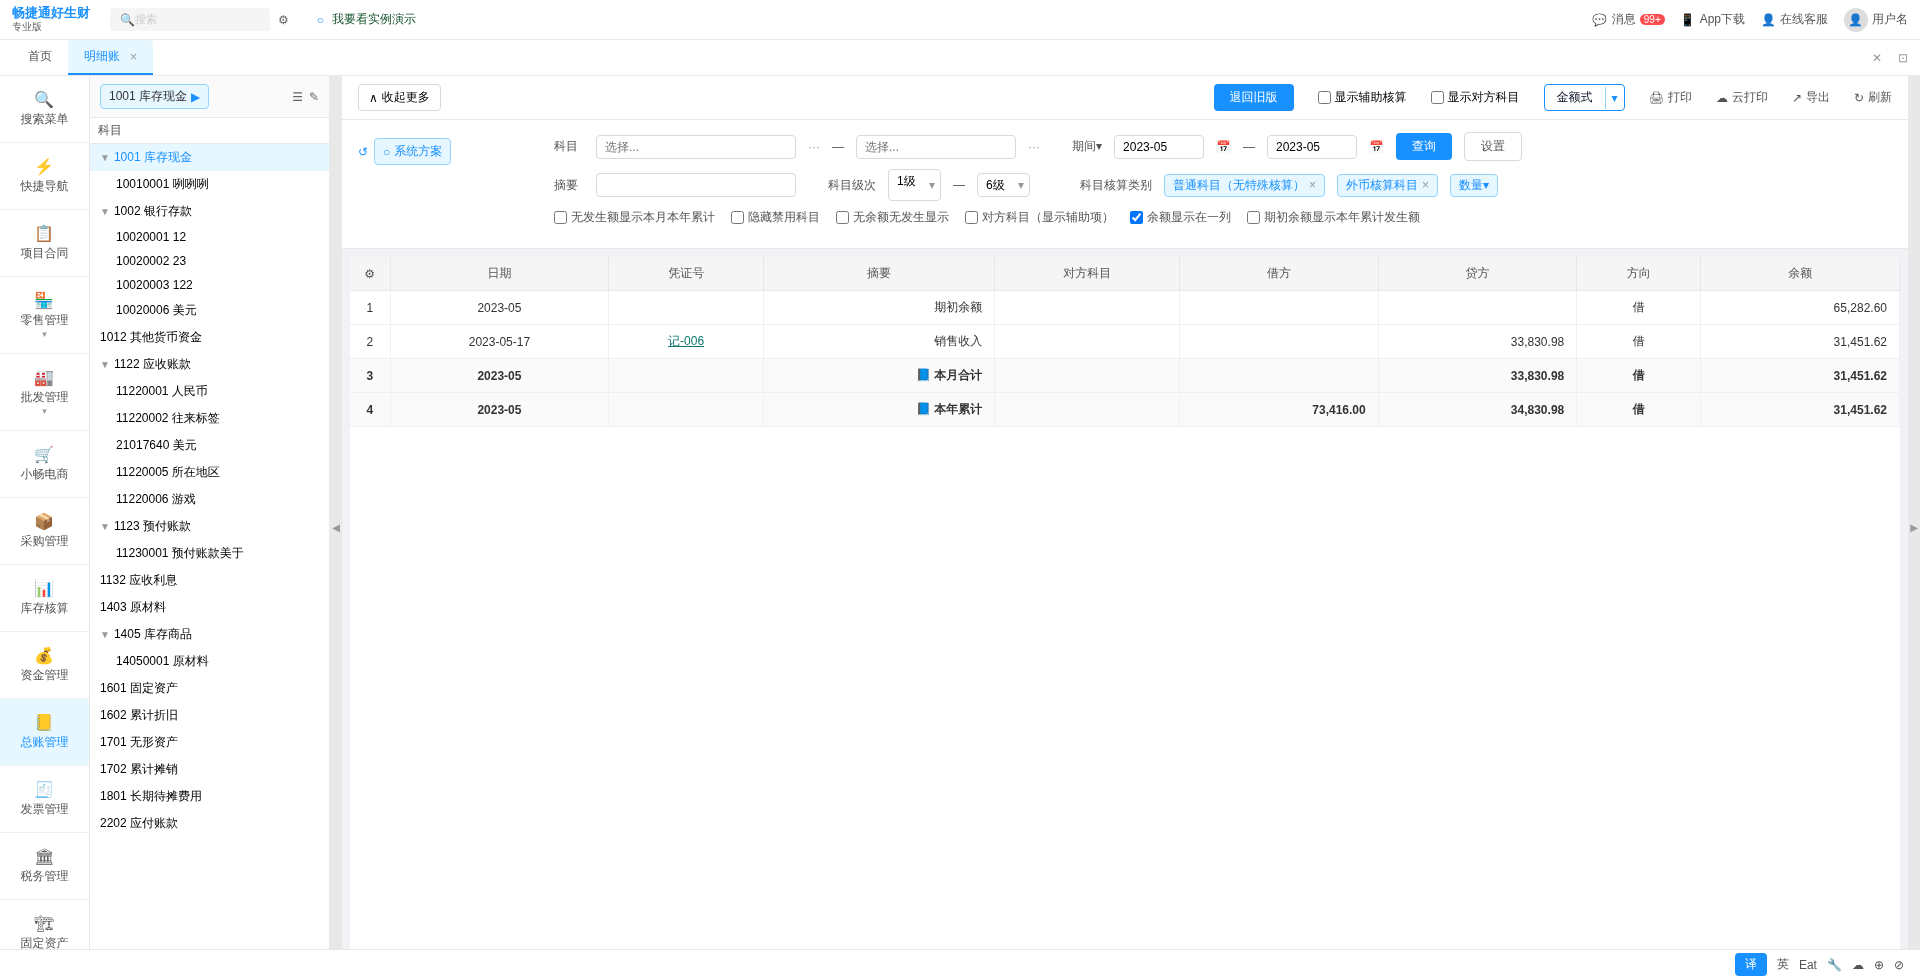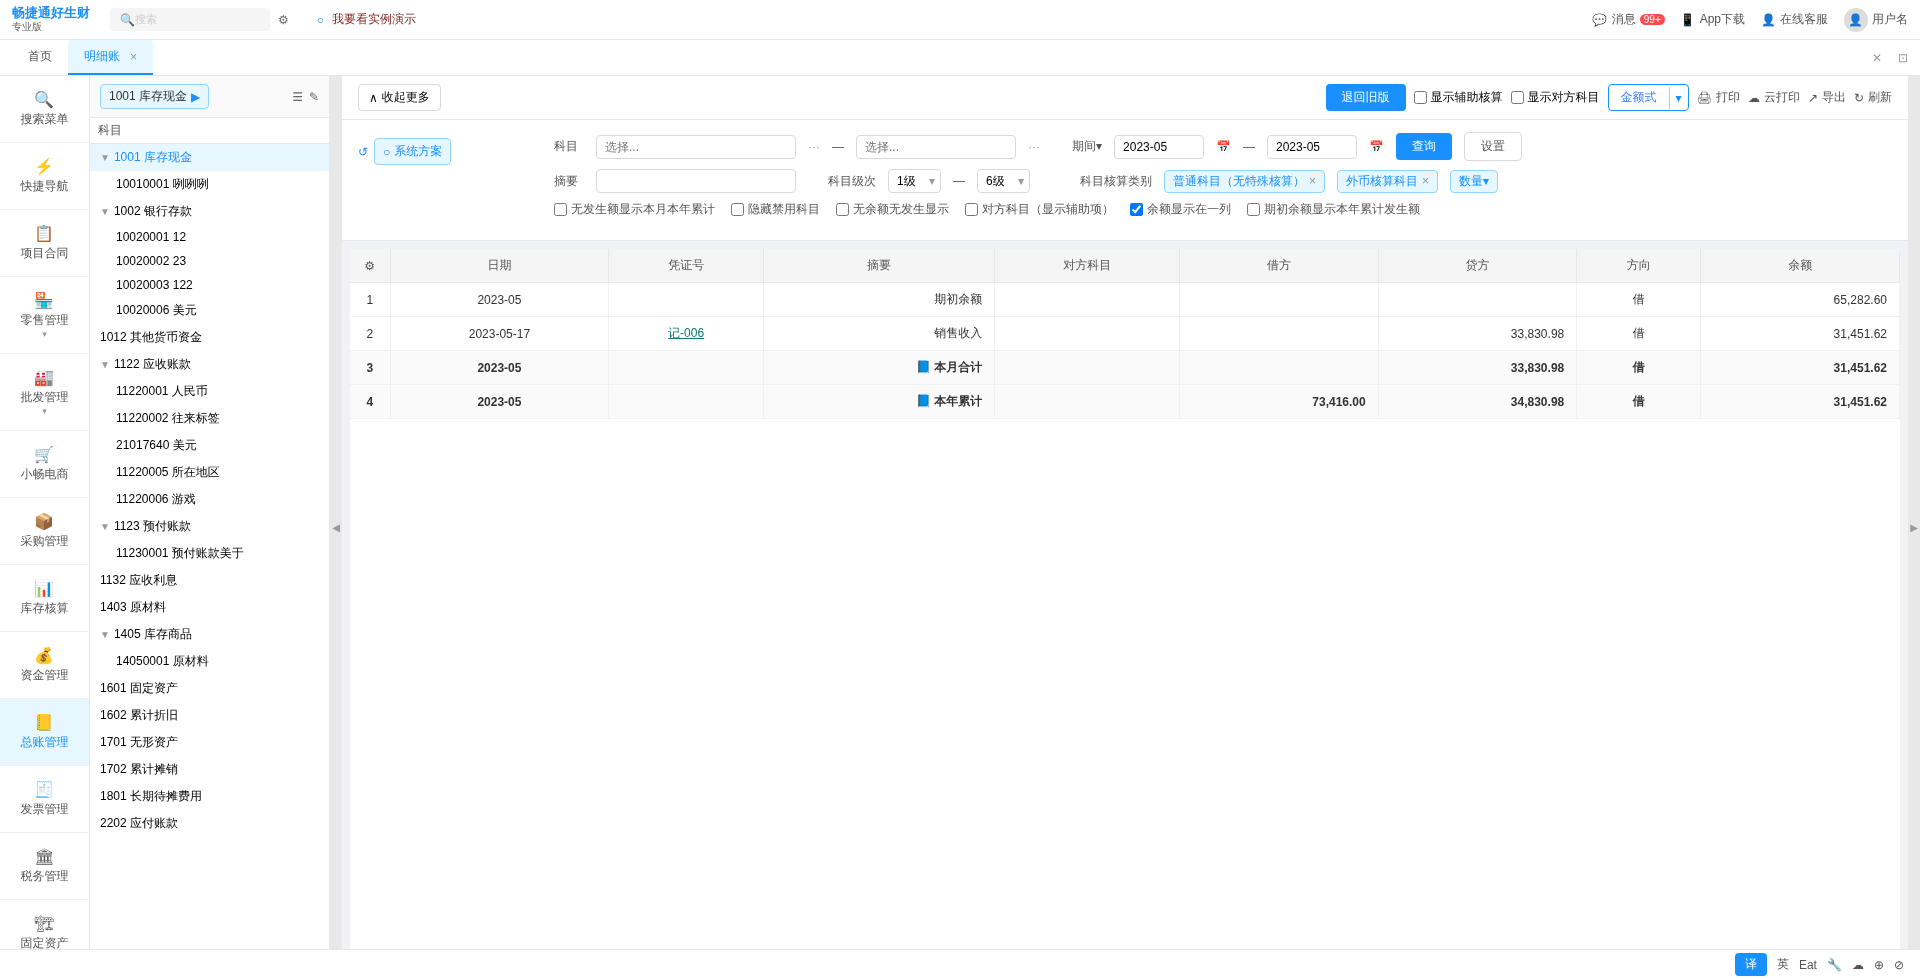--- a/index.html
+++ b/index.html
@@ -5,21 +5,21 @@
     * { box-sizing: border-box; margin: 0; padding: 0; font-family: 'Microsoft YaHei', '微软雅黑', sans-serif; font-size: 12px; }
     body { background: #f0f2f5; overflow: hidden; width: 1920px; height: 979px; }
 
     
     .top-bar { display: flex; align-items: center; background: #fff; height: 40px; border-bottom: 1px solid #e8e8e8; padding: 0 12px; }
     .logo-area { display: flex; align-items: flex-start; gap: 6px; width: 90px; }
     .logo-text { color: #1890ff; font-size: 13px; font-weight: bold; line-height: 1.2; }
     .logo-sub { font-size: 10px; color: #666; }
     .top-search { display: flex; align-items: center; background: #f5f5f5; border-radius: 4px; padding: 4px 10px; width: 160px; color: #999; margin-left: 8px; }
     .top-center { flex: 1; display: flex; align-items: center; gap: 8px; padding-left: 20px; }
-    .demo-link { display: flex; align-items: center; gap: 4px; color: #7f1d1d; cursor: pointer; }
+    .demo-link { display: flex; align-items: center; gap: 4px; color: #14532d; cursor: pointer; }
     .top-right { display: flex; align-items: center; gap: 16px; }
     .top-right-item { display: flex; align-items: center; gap: 4px; color: #555; cursor: pointer; }
     .badge { background: #ff4d4f; color: #fff; border-radius: 10px; padding: 0 4px; font-size: 10px; }
 
     
     .tab-bar { display: flex; align-items: center; background: #fff; border-bottom: 1px solid #e8e8e8; padding: 0 12px; height: 36px; }
     .tab { padding: 8px 16px; cursor: pointer; color: #555; border-bottom: 2px solid transparent; }
     .tab.active { color: #1890ff; border-bottom: 2px solid #1890ff; background: #e6f7ff; border-radius: 4px 4px 0 0; }
     .tab-close { margin-left: 6px; color: #999; }
     .tab-toolbar-right { margin-left: auto; display: flex; gap: 8px; align-items: center; }
@@ -306,34 +306,34 @@
 
   <div class="main-content">
 
     <div style="display:flex;align-items:center;background:#fff;padding:8px 16px;border-bottom:1px solid #e8e8e8;gap:8px;">
 
       <div style="display:flex;align-items:center;gap:4px;border:1px solid #d9d9d9;border-radius:4px;padding:4px 10px;cursor:pointer;">
         <span>∧</span>
         <span>收起更多</span>
       </div>
 
-      <div style="margin-left:auto;display:flex;gap:8px;align-items:center;">
+      <div style="margin-left:auto;display:flex;gap:24px;align-items:center;">
         <button style="background:#1890ff;color:#fff;border:none;border-radius:4px;padding:5px 16px;cursor:pointer;">退回旧版</button>
 
         <label style="display:flex;align-items:center;gap:4px;cursor:pointer;">
           <input type="checkbox" style="">
           <span>显示辅助核算</span>
         </label>
         <label style="display:flex;align-items:center;gap:4px;cursor:pointer;">
           <input type="checkbox" style="">
           <span>显示对方科目</span>
         </label>
 
         <div style="display:flex;align-items:center;border:1px solid #1890ff;border-radius:4px;overflow:hidden;">
-          <span style="padding:4px 12px;color:#3b82f6;">金额式</span>
+          <span style="padding:4px 12px;color:#0f172a;">金额式</span>
           <span style="padding:4px 6px;color:#1890ff;border-left:1px solid #91d5ff;">▾</span>
         </div>
 
         <div style="display:flex;align-items:center;gap:4px;cursor:pointer;color:#555;">
           <span>🖨</span>
           <span>打印</span>
         </div>
         <div style="display:flex;align-items:center;gap:4px;cursor:pointer;color:#555;">
           <span>☁</span>
           <span>云打印</span>
@@ -382,21 +382,21 @@
 
             <button style="background:#1890ff;color:#fff;border:none;border-radius:4px;padding:5px 16px;cursor:pointer;">查询</button>
             <button style="background:#fff;color:#555;border:1px solid #d9d9d9;border-radius:4px;padding:5px 16px;cursor:pointer;">设置</button>
           </div>
 
           <div style="display:flex;align-items:center;gap:12px;margin-bottom:8px;">
             <span style="color:#555;min-width:30px;">摘要</span>
             <input type="text" style="border: 1px solid rgb(217, 217, 217); border-radius: 4px; padding: 4px 8px; width: 200px;">
             <span style="margin-left:20px;color:#555;">科目级次</span>
             <div style="position:relative;display:inline-flex;align-items:center;">
-              <select style="border:1px solid #d9d9d9;border-radius:4px;padding:4px 24px 4px 8px;background:#fff;appearance:none;">
+              <select style="border:1px solid #d9d9d9;border-radius:4px;padding:4px 24px 12px 8px;background:#fff;appearance:none;">
                 <option>1级</option><option>2级</option><option>3级</option><option>4级</option><option>5级</option><option>6级</option>
               </select>
               <span style="position:absolute;right:6px;pointer-events:none;color:#999;">▾</span>
             </div>
             <span style="color:#555;">—</span>
             <div style="position:relative;display:inline-flex;align-items:center;">
               <select style="border:1px solid #d9d9d9;border-radius:4px;padding:4px 24px 4px 8px;background:#fff;appearance:none;">
                 <option>1级</option><option>2级</option><option>3级</option><option>4级</option><option>5级</option><option selected="">6级</option>
               </select>
               <span style="position:absolute;right:6px;pointer-events:none;color:#999;">▾</span>

